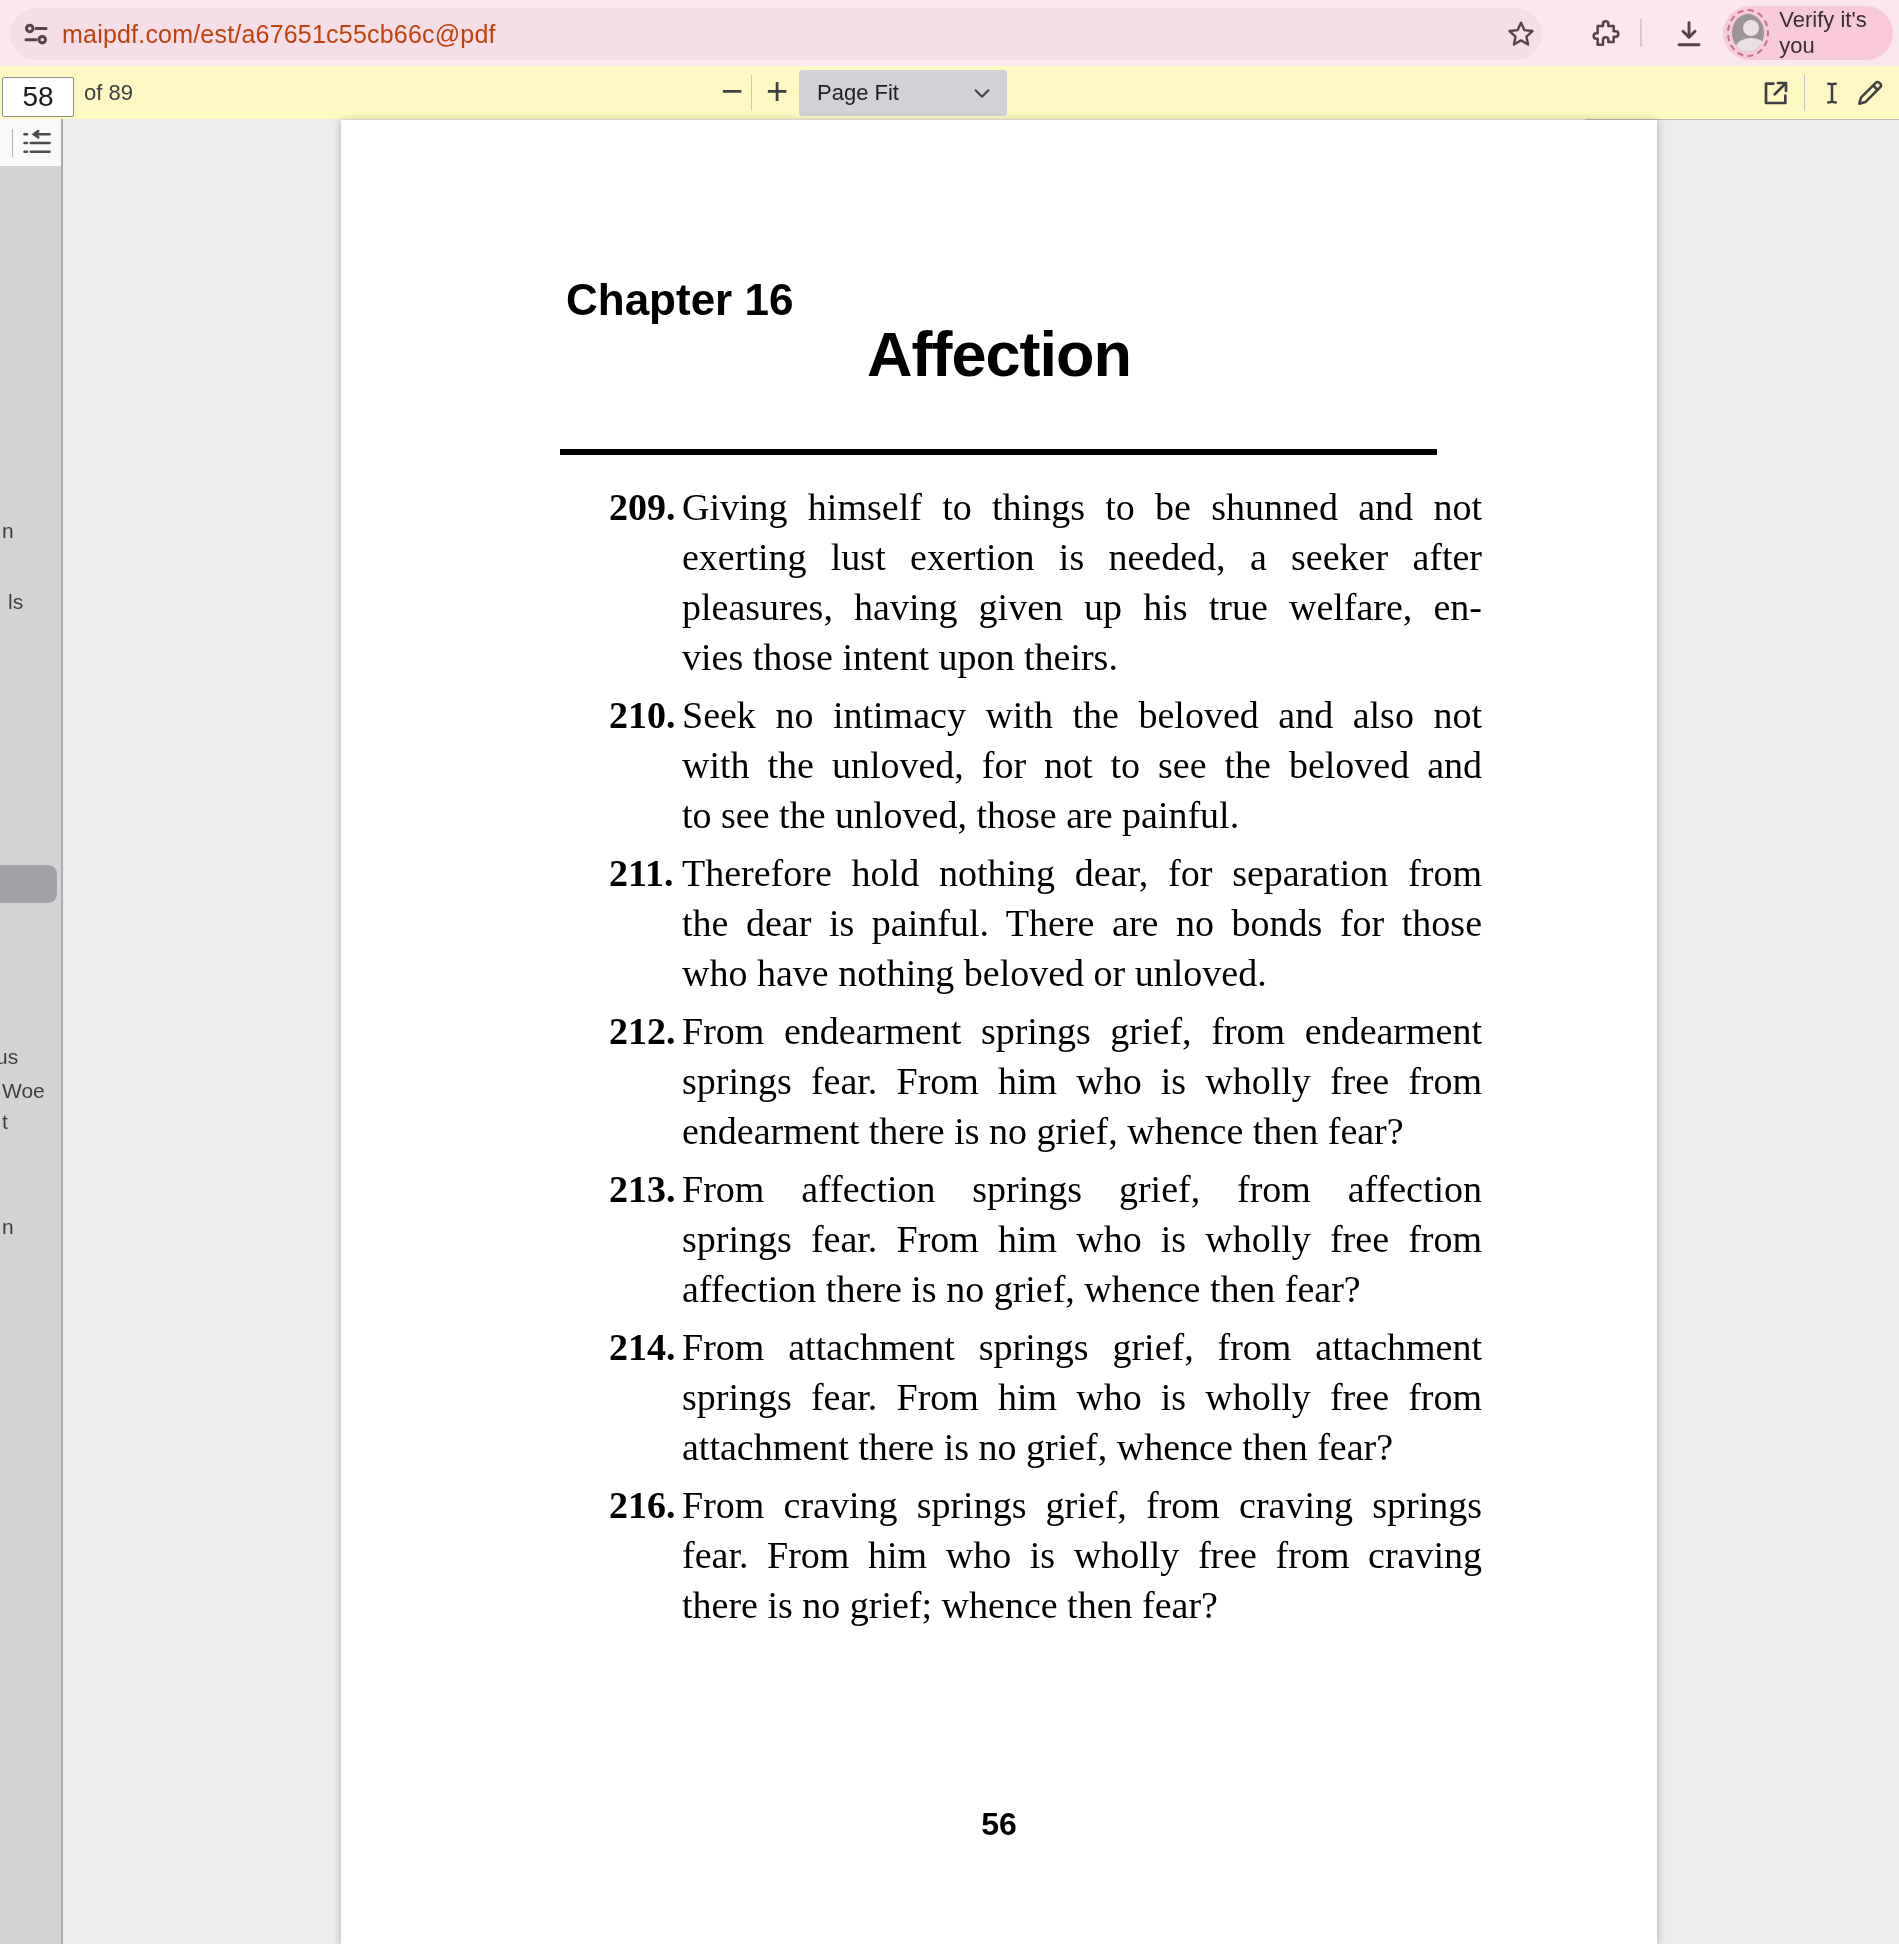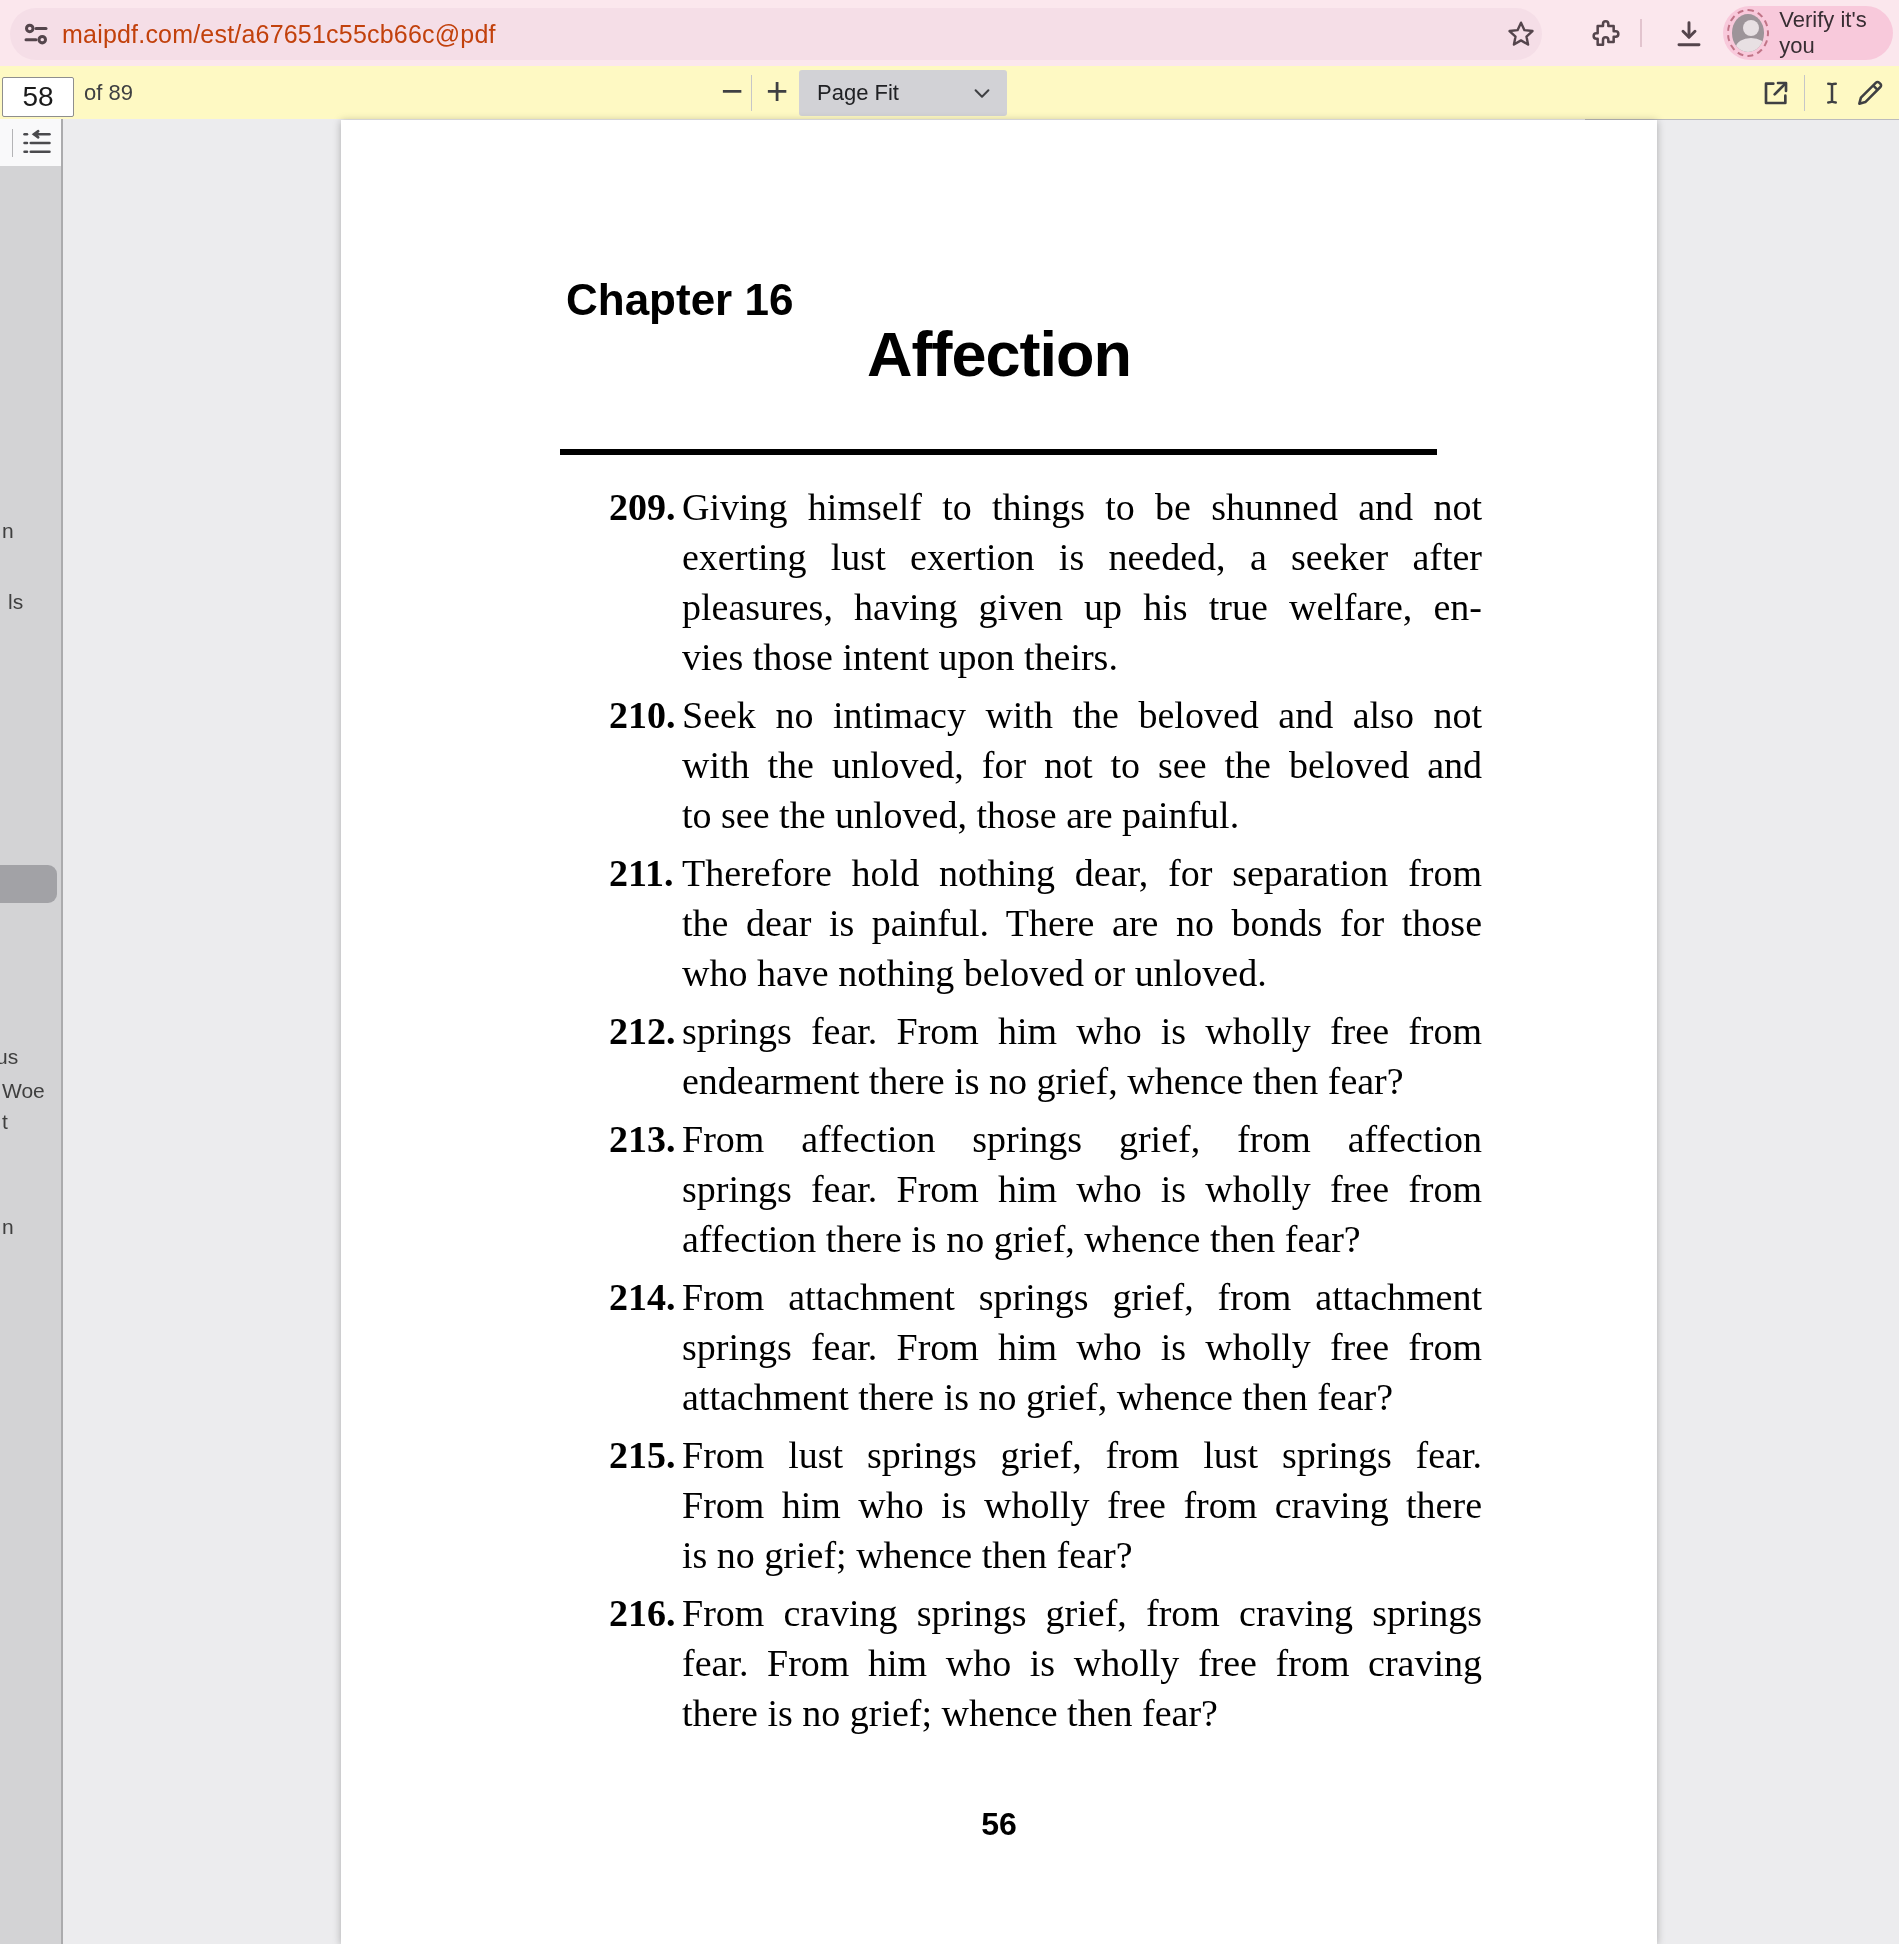--- a/index.html
+++ b/index.html
@@ -221,20 +221,21 @@
           <div class="vnum">211.</div>
           <div class="vlines">
             <div class="vline">Therefore hold nothing dear, for separation from</div>
             <div class="vline">the dear is painful. There are no bonds for those</div>
             <div class="vline last">who have nothing beloved or unloved.</div>
           </div>
         </div>
         <div class="verse">
           <div class="vnum">212.</div>
           <div class="vlines">
+            <div class="vline">From endearment springs grief, from endearment</div>
             <div class="vline">springs fear. From him who is wholly free from</div>
             <div class="vline last">endearment there is no grief, whence then fear?</div>
           </div>
         </div>
         <div class="verse">
           <div class="vnum">213.</div>
           <div class="vlines">
             <div class="vline">From affection springs grief, from affection</div>
             <div class="vline">springs fear. From him who is wholly free from</div>
             <div class="vline last">affection there is no grief, whence then fear?</div>
@@ -242,28 +243,20 @@
         </div>
         <div class="verse">
           <div class="vnum">214.</div>
           <div class="vlines">
             <div class="vline">From attachment springs grief, from attachment</div>
             <div class="vline">springs fear. From him who is wholly free from</div>
             <div class="vline last">attachment there is no grief, whence then fear?</div>
           </div>
         </div>
         <div class="verse">
-          <div class="vnum">215.</div>
-          <div class="vlines">
-            <div class="vline">From lust springs grief, from lust springs fear.</div>
-            <div class="vline">From him who is wholly free from craving there</div>
-            <div class="vline last">is no grief; whence then fear?</div>
-          </div>
-        </div>
-        <div class="verse">
           <div class="vnum">216.</div>
           <div class="vlines">
             <div class="vline">From craving springs grief, from craving springs</div>
             <div class="vline">fear. From him who is wholly free from craving</div>
             <div class="vline last">there is no grief; whence then fear?</div>
           </div>
         </div>
       </div>
     <div id="doc-page-num" class="abs">56</div>
   </div>

